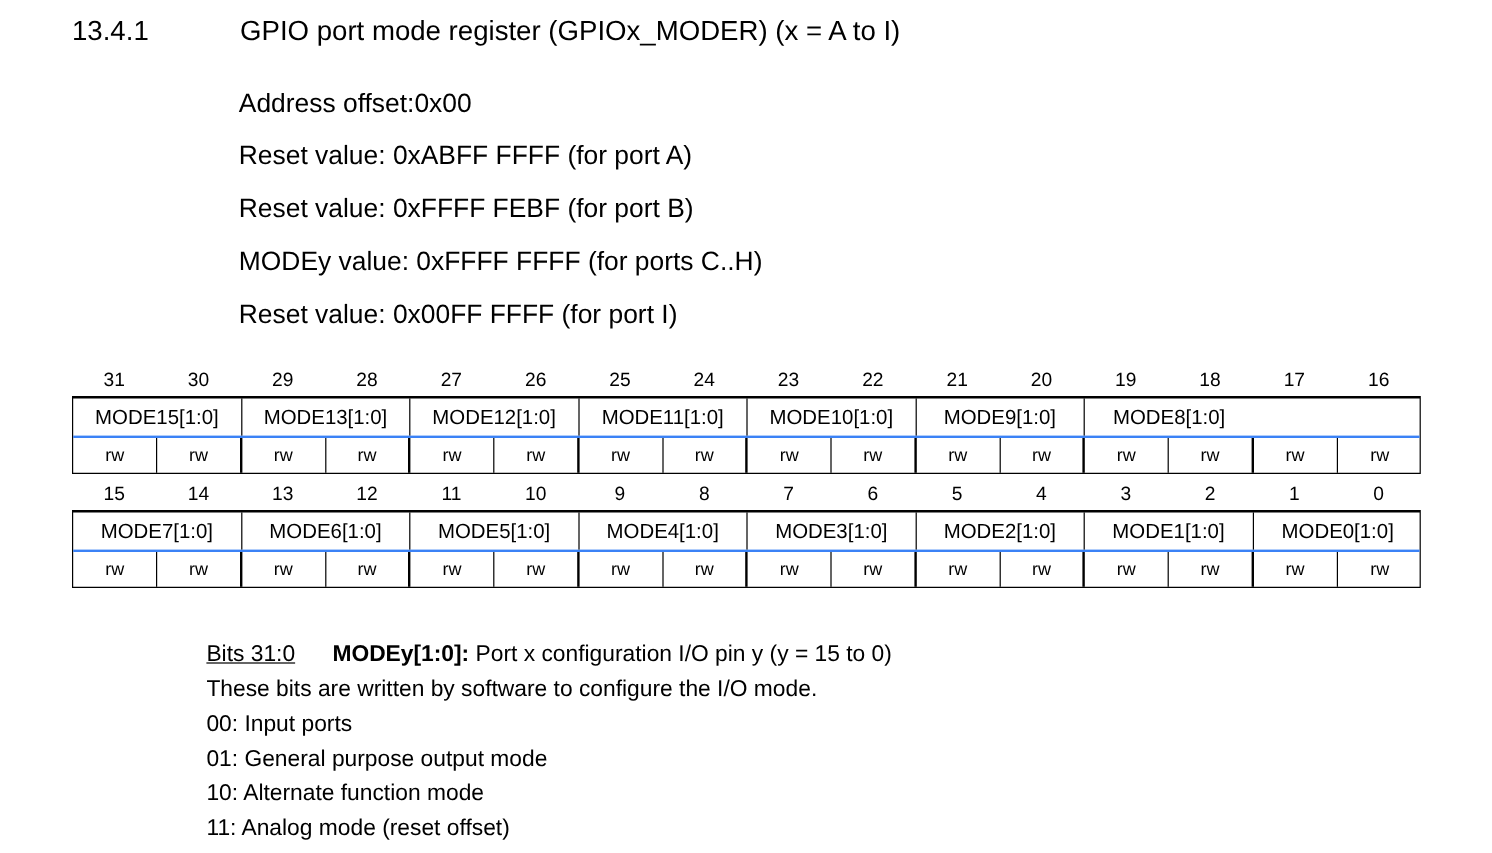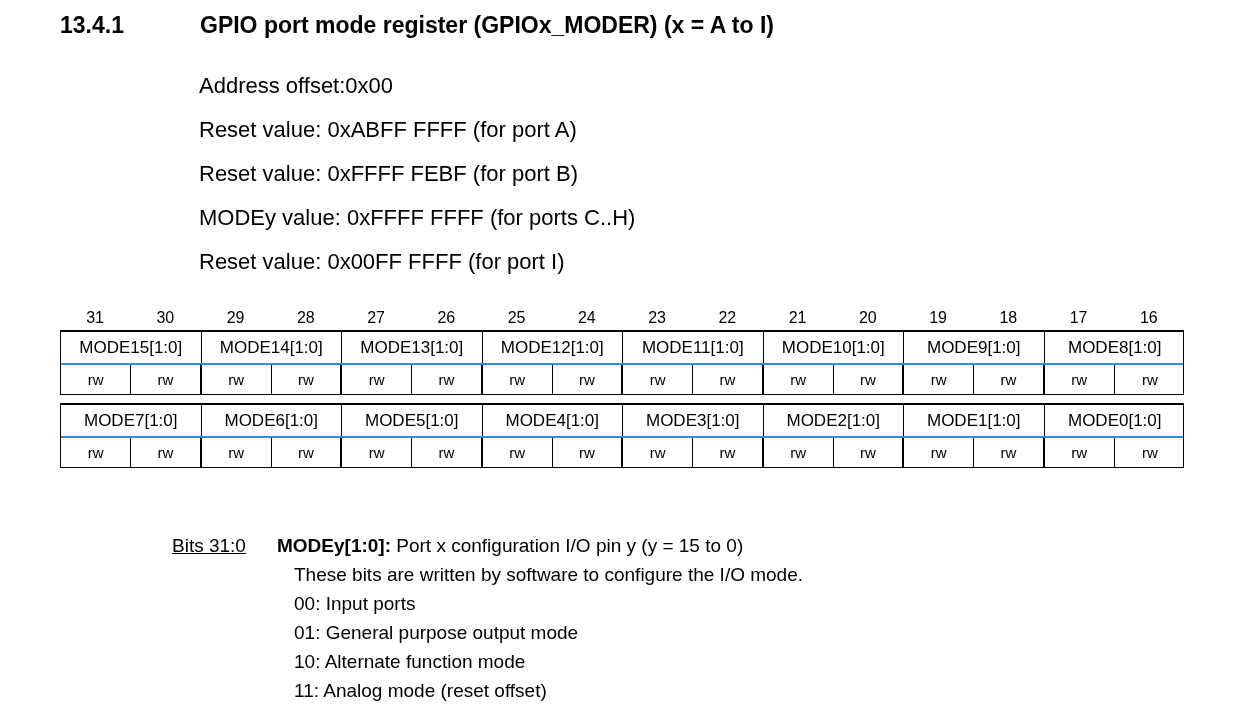--- a/index.html
+++ b/index.html
@@ -15,21 +15,21 @@
     color: #000000;
     overflow: hidden;
   }
 
   
   .section-heading {
     position: absolute;
     left: 60px;
     top: 12px;
     font-size: 23px;
-    font-weight: bold;
+    font-weight: normal;
     white-space: nowrap;
     letter-spacing: 0px;
   }
   .section-heading .sec-num {
     display: inline-block;
     width: 140px;
   }
 
   
   .intro {
@@ -114,21 +114,20 @@
   }
   .bits-label {
     display: inline-block;
     width: 105px;
     text-decoration: underline;
   }
   .bits-name {
     font-weight: bold;
   }
   .desc-lines {
-    margin-left: 122px;
     line-height: 29px;
   }
   .desc-lines div { white-space: nowrap; }
 </style>
 </head>
 <body>
 
 <div class="section-heading">
   <span class="sec-num">13.4.1</span><span>GPIO port mode register (GPIOx_MODER) (x = A to I)</span>
 </div>
@@ -156,21 +155,20 @@
     <div class="bitnum">21</div>
     <div class="bitnum">20</div>
     <div class="bitnum">19</div>
     <div class="bitnum">18</div>
     <div class="bitnum">17</div>
     <div class="bitnum">16</div>
   </div>
   <div class="grid-box">
     <div class="mode-row">
       <div class="mode-cell">MODE15[1:0]</div>
-      <div class="mode-cell">MODE14[1:0]</div>
       <div class="mode-cell">MODE13[1:0]</div>
       <div class="mode-cell">MODE12[1:0]</div>
       <div class="mode-cell">MODE11[1:0]</div>
       <div class="mode-cell">MODE10[1:0]</div>
       <div class="mode-cell">MODE9[1:0]</div>
       <div class="mode-cell">MODE8[1:0]</div>
     </div>
     <div class="rw-row">
       <div class="rw-cell">rw</div>
       <div class="rw-cell group-edge">rw</div>
@@ -186,20 +184,38 @@
       <div class="rw-cell group-edge">rw</div>
       <div class="rw-cell">rw</div>
       <div class="rw-cell group-edge">rw</div>
       <div class="rw-cell">rw</div>
       <div class="rw-cell">rw</div>
     </div>
   </div>
 </div>
 
 <div class="reg-table bot">
+  <div class="bit-numbers">
+    <div class="bitnum">15</div>
+    <div class="bitnum">14</div>
+    <div class="bitnum">13</div>
+    <div class="bitnum">12</div>
+    <div class="bitnum">11</div>
+    <div class="bitnum">10</div>
+    <div class="bitnum">9</div>
+    <div class="bitnum">8</div>
+    <div class="bitnum">7</div>
+    <div class="bitnum">6</div>
+    <div class="bitnum">5</div>
+    <div class="bitnum">4</div>
+    <div class="bitnum">3</div>
+    <div class="bitnum">2</div>
+    <div class="bitnum">1</div>
+    <div class="bitnum">0</div>
+  </div>
   <div class="grid-box">
     <div class="mode-row">
       <div class="mode-cell">MODE7[1:0]</div>
       <div class="mode-cell">MODE6[1:0]</div>
       <div class="mode-cell">MODE5[1:0]</div>
       <div class="mode-cell">MODE4[1:0]</div>
       <div class="mode-cell">MODE3[1:0]</div>
       <div class="mode-cell">MODE2[1:0]</div>
       <div class="mode-cell">MODE1[1:0]</div>
       <div class="mode-cell">MODE0[1:0]</div>

